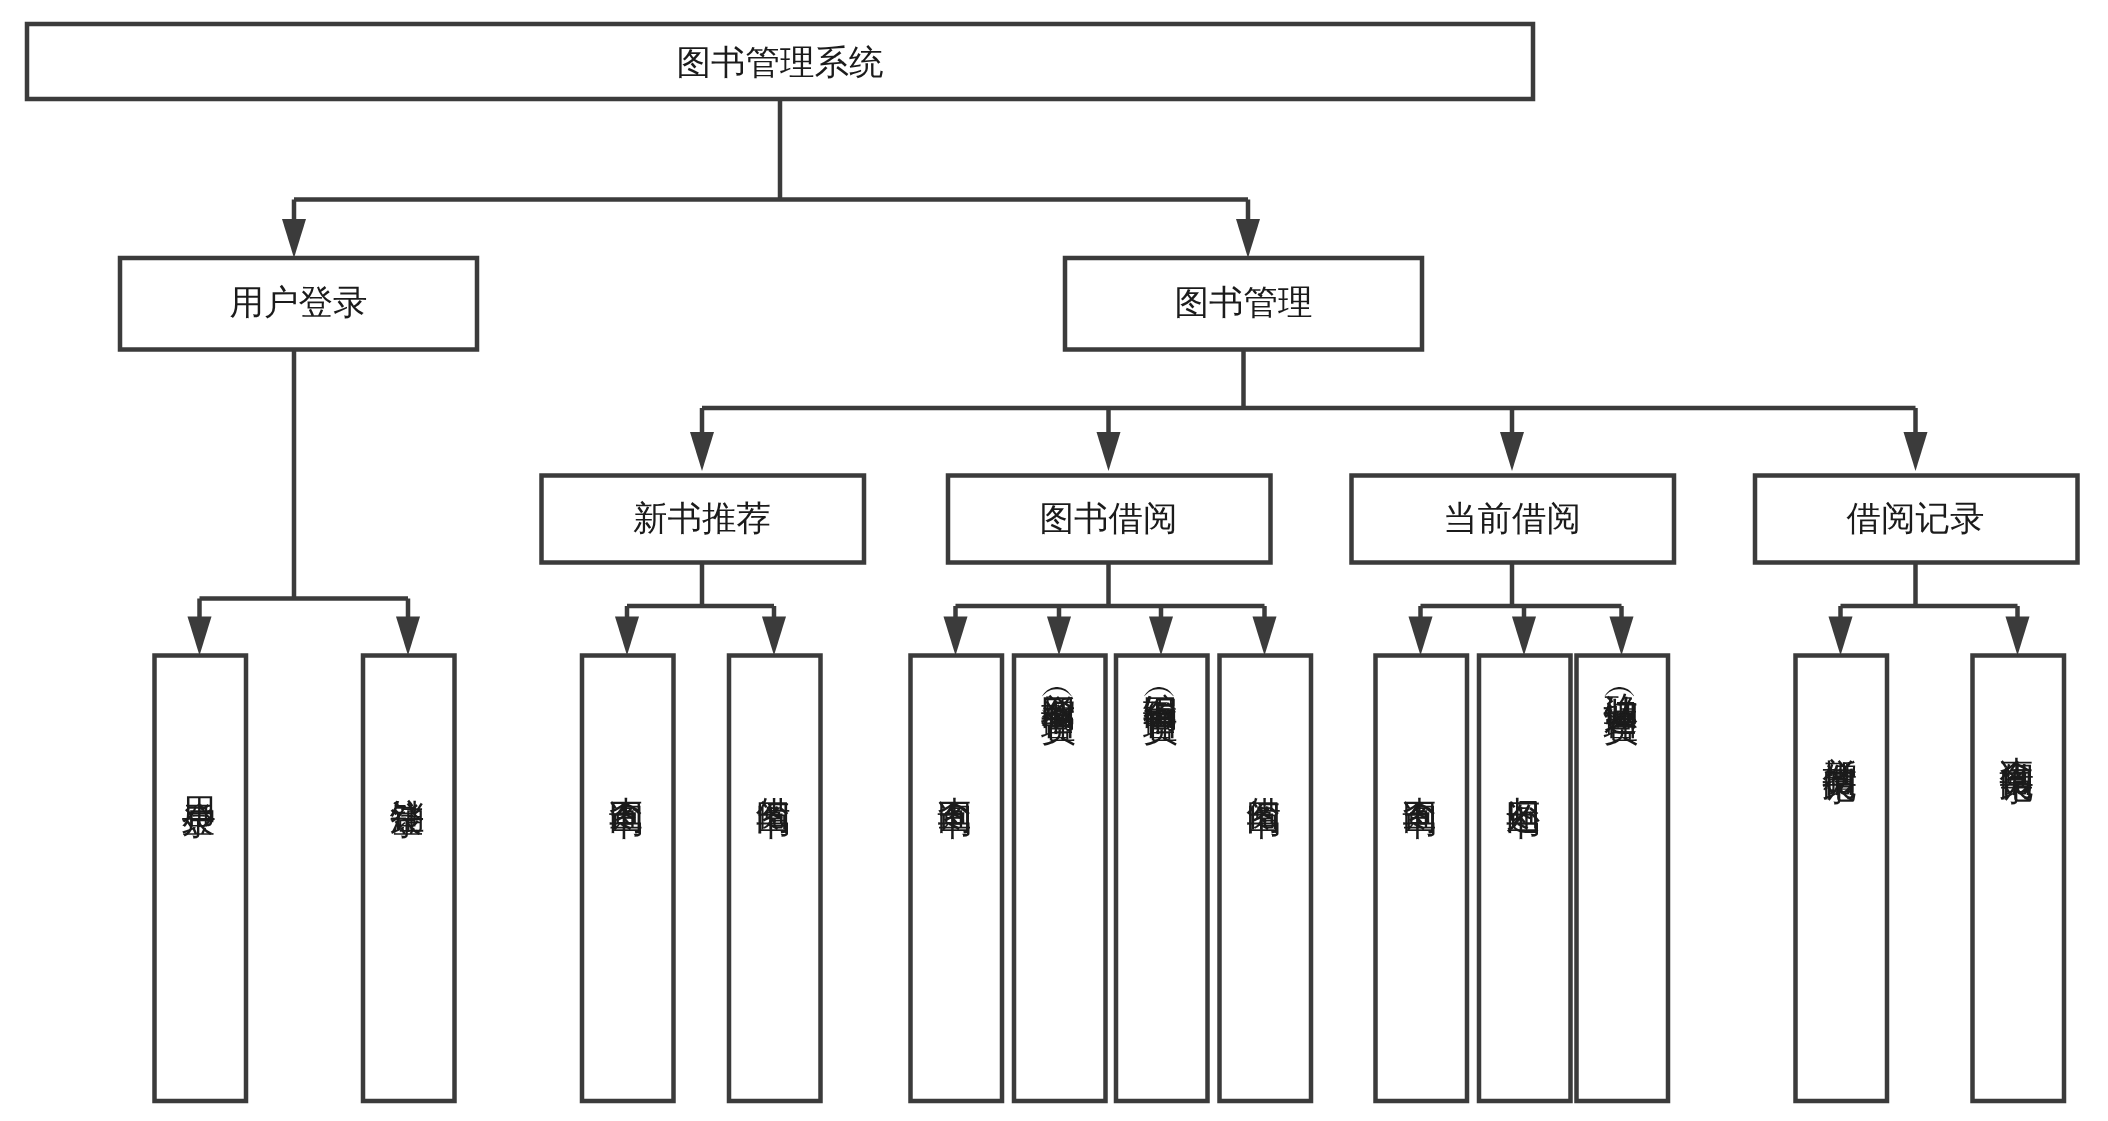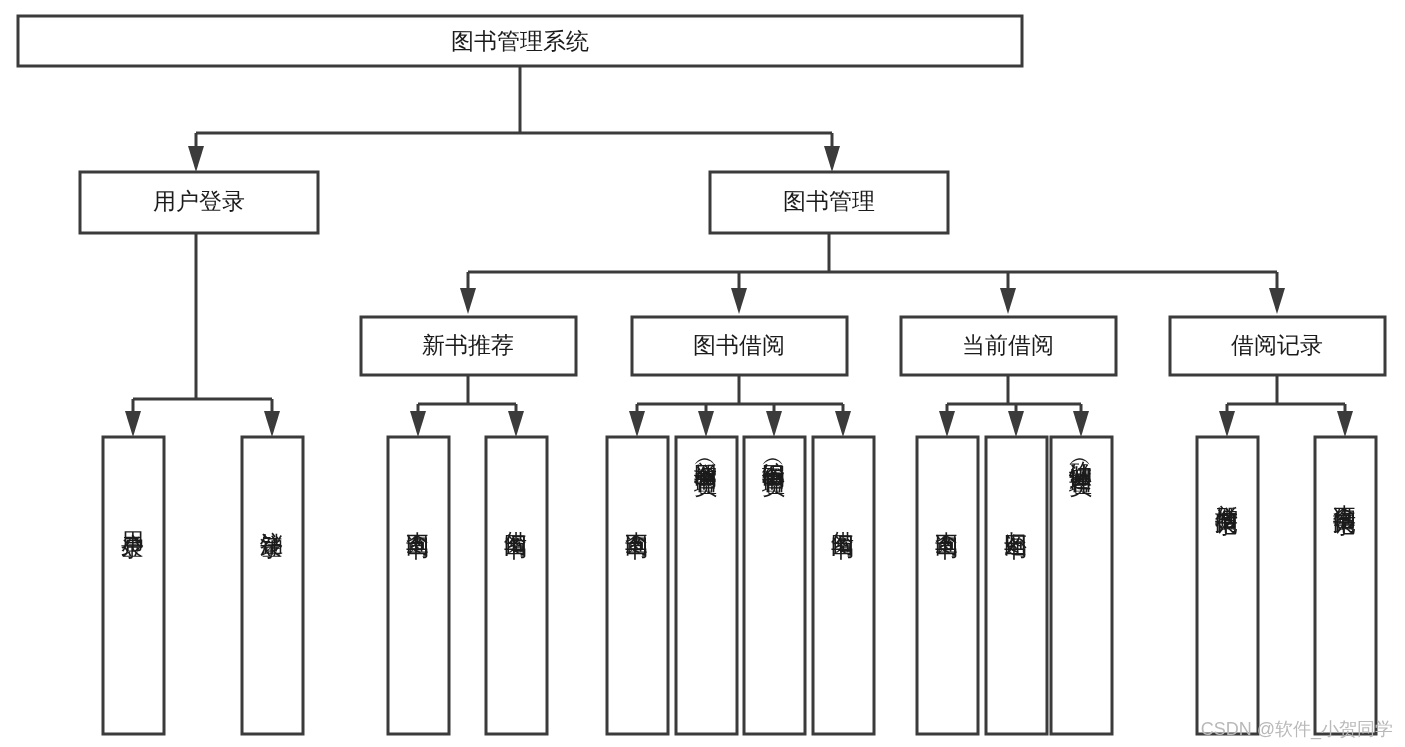--- a/index.html
+++ b/index.html
@@ -241,15 +241,14 @@
       <text class="node-label-vertical" x="1227" y="492">新增借阅记录</text>
     </g>
 
     <g>
       <rect class="node-box" x="1315" y="437" width="61" height="297"></rect>
       <text class="node-label-vertical" x="1345" y="492">查询借阅记录</text>
     </g>
 
   </svg>
 
-  <div class="watermark">CSDN @软件_小贺同学</div>
 
 </div>
 
 </body></html>

